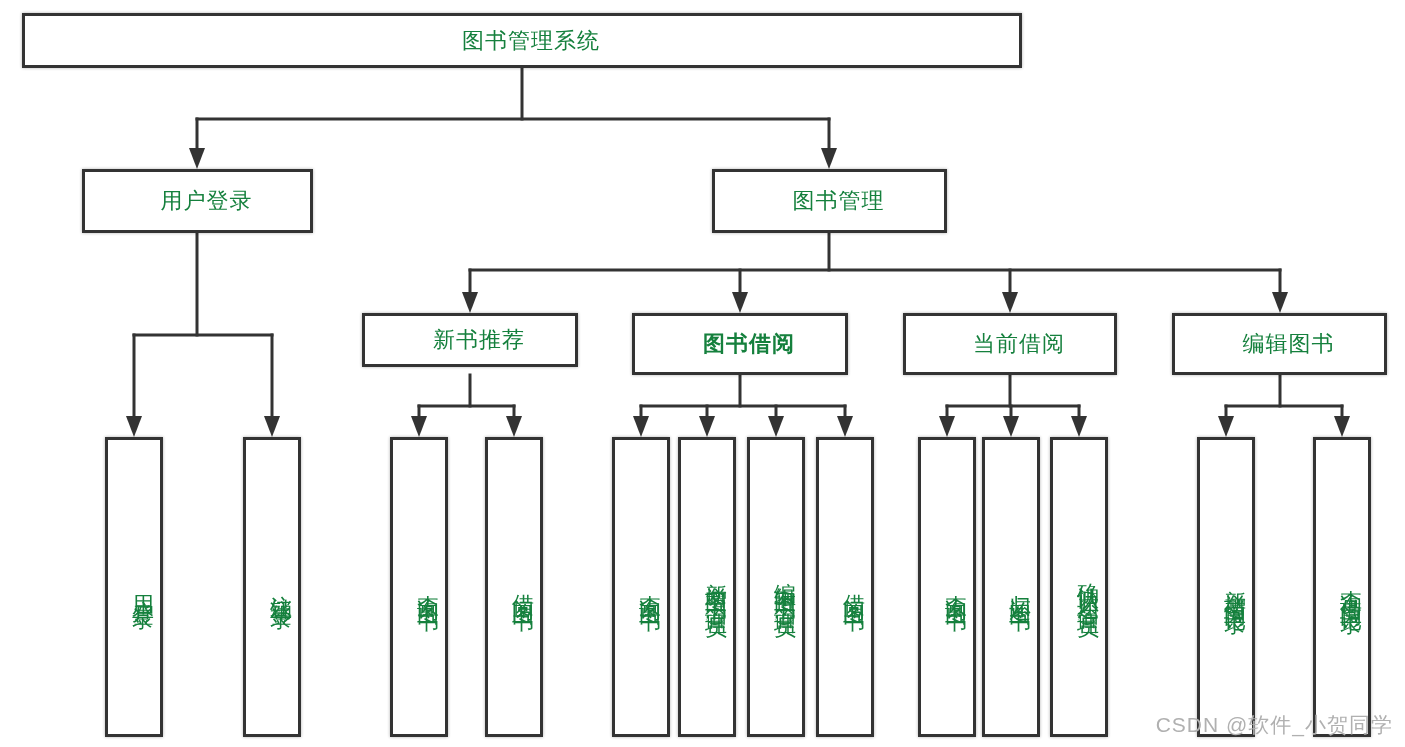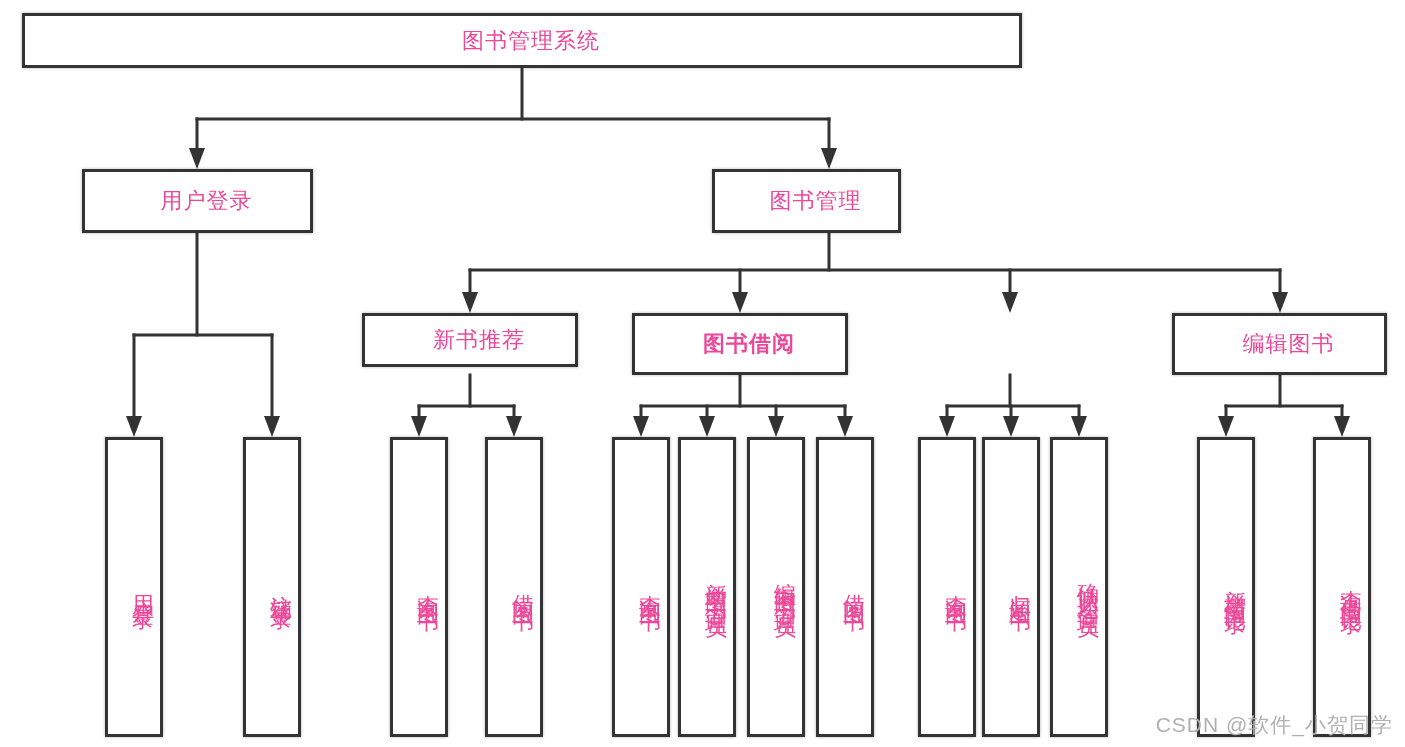--- a/index.html
+++ b/index.html
@@ -1,21 +1,21 @@
 <!DOCTYPE html>
 <html><head>
 <meta charset="utf-8">
 <style>
   html,body{margin:0;padding:0;background:#ffffff;}
   body{width:1405px;height:747px;position:relative;overflow:hidden;
        font-family:"Liberation Sans","DejaVu Sans",sans-serif;}
   #stage{position:absolute;left:0;top:0;width:1405px;height:747px;}
   #connector-svg{position:absolute;left:0;top:0;z-index:1;}
   .node{position:absolute;box-sizing:border-box;border:3px solid #333333;background:#ffffff;
-        display:flex;align-items:center;justify-content:center;color:#ec4899;z-index:2;
+        display:flex;align-items:center;justify-content:center;color:#15803d;z-index:2;
         box-shadow:0 0 3px rgba(0,0,0,0.3);padding-left:18px;}
   .hnode{font-size:22px;letter-spacing:1px;}
   .leaf{top:437px;width:58px;height:300px;writing-mode:vertical-rl;text-orientation:mixed;
         font-size:22px;letter-spacing:5px;line-height:1.0;}
   .root{left:22px;top:13px;width:1000px;height:55px;}
   .watermark{position:absolute;right:12px;bottom:8px;z-index:3;color:#b0b0b0;
              font-size:21px;letter-spacing:1px;margin-top:14px;}
 </style>
 </head>
 <body>
@@ -73,24 +73,25 @@
       <line x1="1226" y1="406" x2="1342" y2="406" stroke="#333333" stroke-width="3" stroke-linecap="square"></line>
       <line x1="1226" y1="406" x2="1226" y2="425" stroke="#333333" stroke-width="3" stroke-linecap="square"></line>
       <polygon points="1218,416 1234,416 1226,437" fill="#333333"></polygon>
       <line x1="1342" y1="406" x2="1342" y2="425" stroke="#333333" stroke-width="3" stroke-linecap="square"></line>
       <polygon points="1334,416 1350,416 1342,437" fill="#333333"></polygon>
     </svg>
 
   <div class="node hnode root">图书管理系统</div>
 
   <div class="node hnode" style="left:82px;top:169px;width:231px;height:64px;">用户登录</div>
-  <div class="node hnode" style="left:712px;top:169px;width:189px;height:64px;">图书管理</div>
+  <div class="node hnode" style="left:712px;top:169px;width:235px;height:64px;">图书管理</div>
 
   <div class="node hnode" style="left:362px;top:313px;width:216px;height:54px;">新书推荐</div>
   <div class="node hnode" style="left:632px;top:313px;width:216px;height:62px;font-weight:bold;">图书借阅</div>
+  <div class="node hnode" style="left:903px;top:313px;width:214px;height:62px;">当前借阅</div>
   <div class="node hnode" style="left:1172px;top:313px;width:215px;height:62px;">编辑图书</div>
 
   <div class="node leaf" style="left:105px;">用户登录</div>
   <div class="node leaf" style="left:243px;">注销登录</div>
 
   <div class="node leaf" style="left:390px;">查询图书</div>
   <div class="node leaf" style="left:485px;">借阅图书</div>
 
   <div class="node leaf" style="left:612px;">查询图书</div>
   <div class="node leaf" style="left:678px;">新增图书（管理员）</div>

